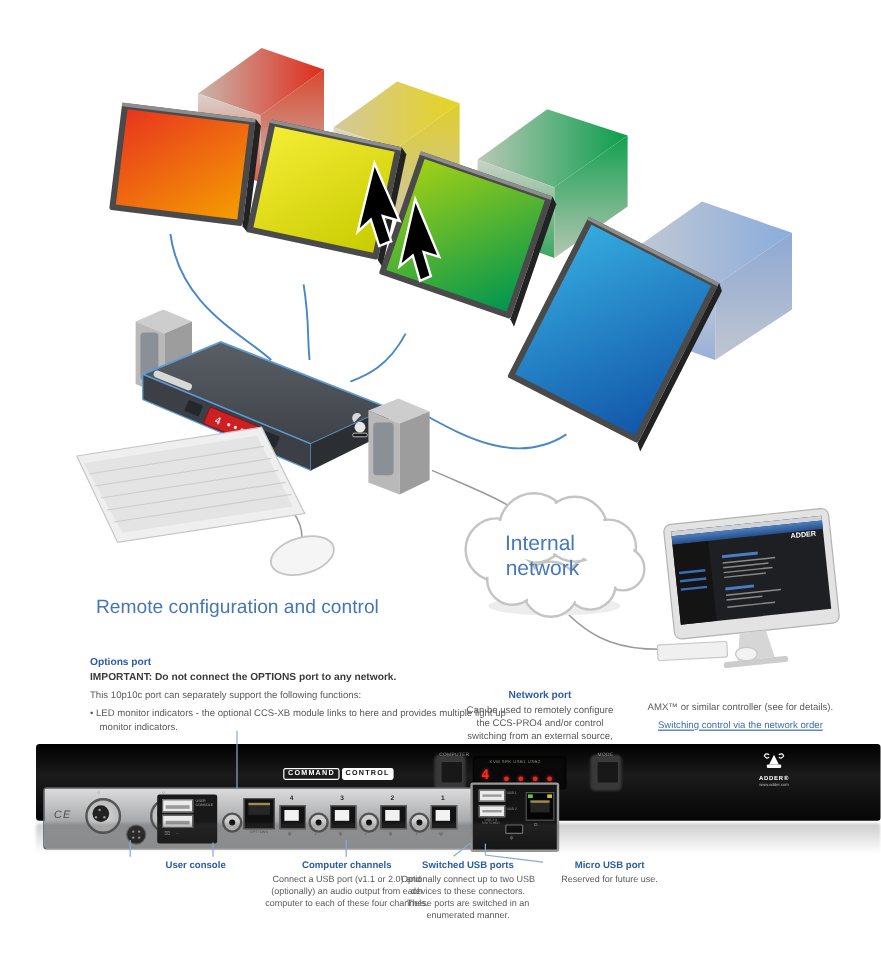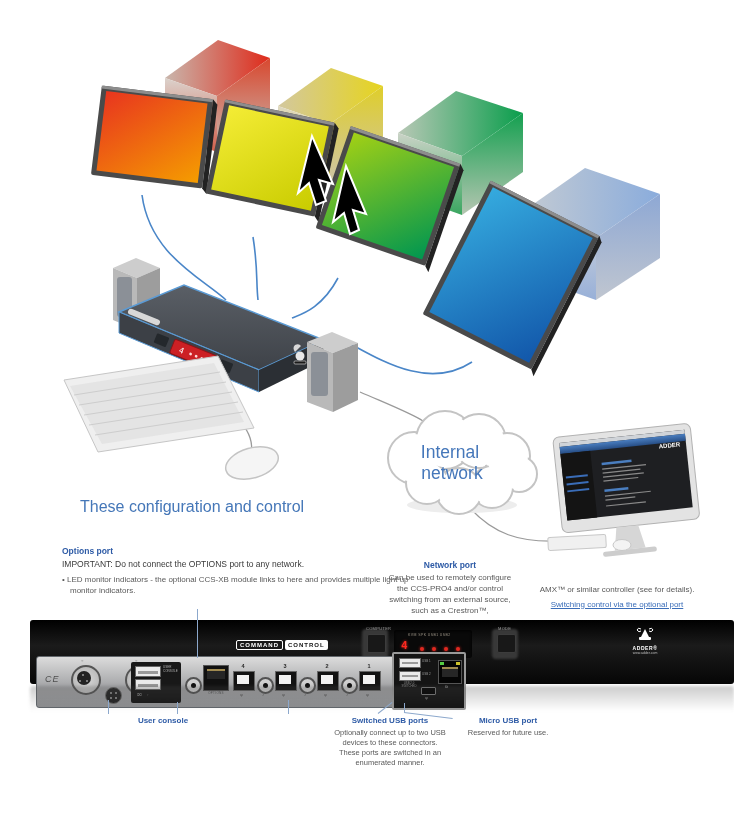--- a/index.html
+++ b/index.html
@@ -3,21 +3,21 @@
 <meta charset="utf-8">
 <style>
   html,body{margin:0;padding:0;background:#fff;}
   .page{position:relative;width:734px;height:814px;background:#fff;overflow:hidden;
         font-family:"Liberation Sans",sans-serif;}
   .abs{position:absolute;}
   
   .h1{font-size:16px;color:#4577b8;}
   .blk{font-size:8px;color:#5a5a5a;line-height:1.35;}
   .blk .t{font-size:8.5px;font-weight:bold;color:#2e5ba6;margin-bottom:2px;}
-  .blk .imp{font-size:8.5px;font-weight:normal;color:#3a3a3a;margin-bottom:4px;}
+  .blk .imp{font-size:8.5px;font-weight:bold;color:#3a3a3a;margin-bottom:4px;}
   .blk p{margin:0 0 4px 0;}
   .bullet{padding-left:8px;text-indent:-8px;margin:0 0 3px 0;}
   .lnk{color:#3a6db8;text-decoration:underline;cursor:pointer;}
   .ctr{text-align:center;}
   .cap{font-size:7.5px;color:#5a5a5a;line-height:1.35;text-align:center;}
   .cap .t{font-size:8px;font-weight:bold;color:#2e5ba6;margin-bottom:1px;}
   
   .tick{width:1px;background:#8ca8cc;z-index:9;}
   .diag{height:1px;background:#8ca8cc;z-index:9;transform-origin:left center;}
   
@@ -314,36 +314,37 @@
       </g>
       <polygon points="612,526 634,526 639,549 608,549" fill="#d6d6d6"></polygon>
       <rect x="596" y="549" width="54" height="5" rx="2.5" fill="#cdcdcd"></rect>
     </g>
     <g>
       <rect x="548" y="536" width="58" height="13" rx="2" fill="#f0f0f0" stroke="#c8c8c8" transform="rotate(-3 577 542)"></rect>
       <ellipse cx="622" cy="545" rx="9" ry="5.5" fill="#f3f3f3" stroke="#c8c8c8"></ellipse>
     </g>
   </svg>
 
-  <div class="abs h1" style="left:80px;top:498px;">These configuration and control</div>
-
-  <div class="abs blk" style="left:62px;top:546px;width:362px;">
+  <div class="abs h1" style="left:80px;top:498px;">Remote configuration and control</div>
+
+  <div class="abs blk" style="left:75px;top:546px;width:362px;">
     <div class="t">Options port</div>
     <div class="imp">IMPORTANT: Do not connect the OPTIONS port to any network.</div>
+    <p>This 10p10c port can separately support the following functions:</p>
     <p class="bullet">• LED monitor indicators - the optional CCS-XB module links to here and provides multiple light up monitor indicators.</p>
   </div>
 
-  <div class="abs blk ctr" style="left:383px;top:560px;width:134px;">
+  <div class="abs blk ctr" style="left:383px;top:574px;width:134px;">
     <div class="t">Network port</div>
     <p>Can be used to remotely configure the CCS-PRO4 and/or control switching from an external source, such as a Crestron™,</p>
   </div>
 
   <div class="abs blk ctr" style="left:510px;top:585px;width:214px;">
     <p>AMX™ or similar controller (see for details).</p>
-    <span class="lnk">Switching control via the optional port</span>
+    <span class="lnk">Switching control via the network order</span>
   </div>
 
   <div class="abs tick" style="left:197px;top:609px;height:49px;"></div>
 
   <div class="panel">
     <div class="chassis">
 
       <div class="abs" style="left:206px;top:13px;white-space:nowrap;">
         <span class="logo1">COMMAND</span><span class="logo2">CONTROL</span>
       </div>
@@ -487,20 +488,24 @@
   <div class="abs tick" style="left:108px;top:700px;height:14px;"></div>
   <div class="abs tick" style="left:177px;top:702px;height:12px;"></div>
   <div class="abs tick" style="left:288px;top:700px;height:14px;"></div>
   <div class="abs diag" style="left:378px;top:713px;width:18px;transform:rotate(-38deg);"></div>
   <div class="abs tick" style="left:404px;top:703px;height:9px;"></div>
   <div class="abs diag" style="left:404px;top:712px;width:49px;transform:rotate(7deg);"></div>
 
   <div class="abs cap" style="left:116px;top:716px;width:94px;">
     <div class="t">User console</div>
   </div>
+  <div class="abs cap" style="left:215px;top:716px;width:148px;">
+    <div class="t">Computer channels</div>
+    <div>Connect a USB port (v1.1 or 2.0) and (optionally) an audio output from each computer to each of these four channels.</div>
+  </div>
   <div class="abs cap" style="left:333px;top:716px;width:114px;">
     <div class="t">Switched USB ports</div>
     <div>Optionally connect up to two USB devices to these connectors. These ports are switched in an enumerated manner.</div>
   </div>
   <div class="abs cap" style="left:447px;top:716px;width:122px;text-align:center;">
     <div class="t">Micro USB port</div>
     <div>Reserved for future use.</div>
   </div>
 
 </div>

